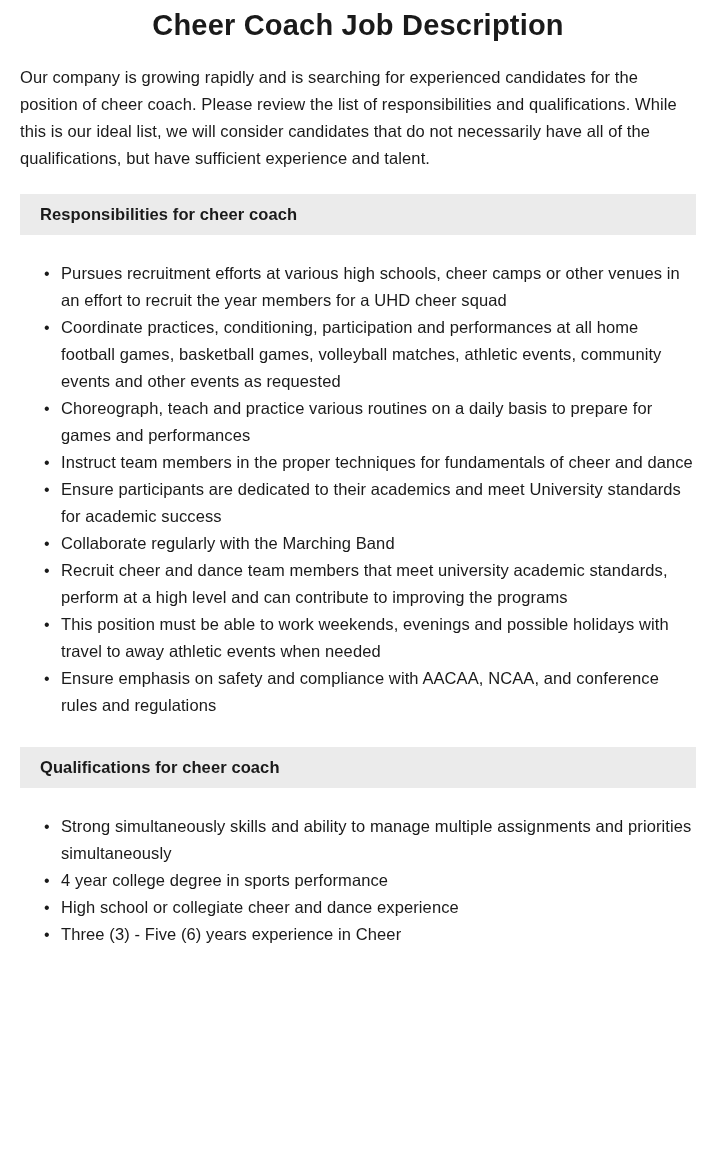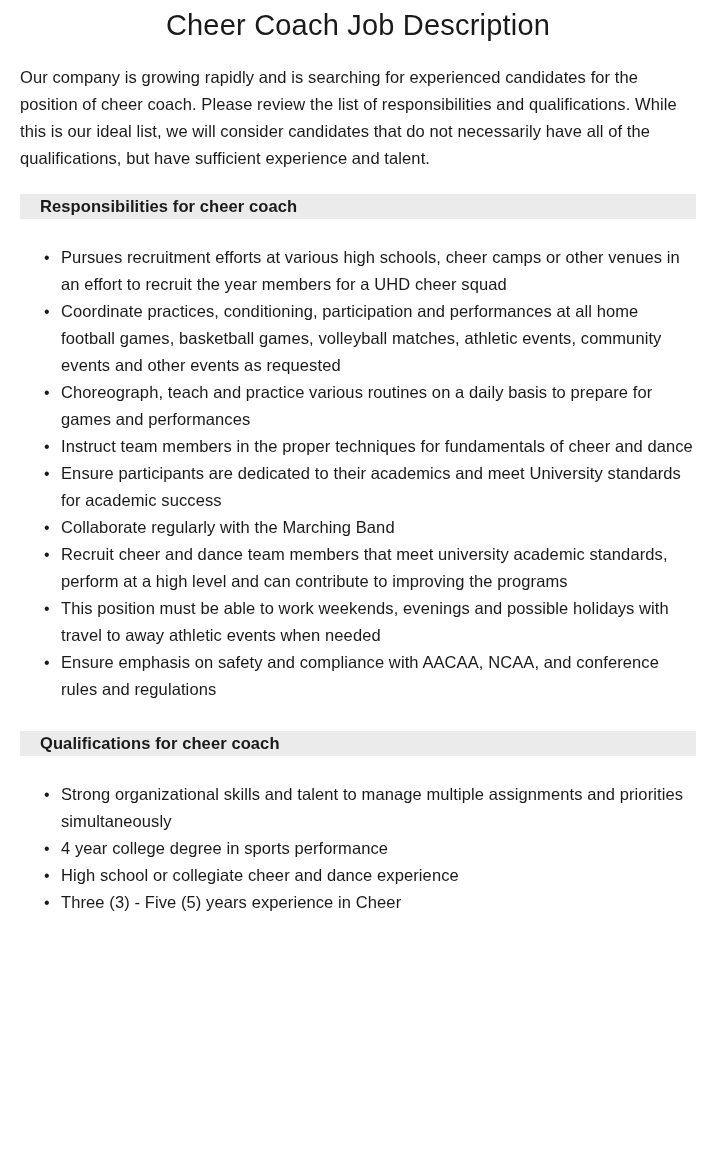--- a/index.html
+++ b/index.html
@@ -18,34 +18,34 @@
     font-family: "Liberation Sans", sans-serif;
     color: var(--text-color, #1a1a1a);
   }
   .page {
     padding: 4px 24px 40px 20px;
   }
   h1.doc-title {
     margin: 2px 0 20px 0;
     font-size: 29px;
     line-height: 38px;
-    font-weight: 400;
+    font-weight: 700;
     text-align: center;
     letter-spacing: 0.2px;
     color: var(--text-color, #1a1a1a);
   }
   p.intro {
     margin: 0 0 22px 0;
     font-size: 16.5px;
     line-height: 27px;
     letter-spacing: 0.1px;
   }
   .section-header {
     background: var(--section-header-bg, #ebebeb);
-    height: 25px;
+    height: 41px;
     display: flex;
     align-items: center;
     padding: 4px 20px;
     margin: 0;
   }
   h2.section-heading {
     margin: 0;
     font-size: 16.5px;
     font-weight: 700;
     letter-spacing: 0.1px;
@@ -99,20 +99,20 @@
           <li>This position must be able to work weekends, evenings and possible holidays with travel to away athletic events when needed</li>
           <li>Ensure emphasis on safety and compliance with AACAA, NCAA, and conference rules and regulations</li>
         </ul>
   </section>
 
   <section class="job-section">
     <div class="section-header">
       <h2 class="section-heading">Qualifications for cheer coach</h2>
     </div>
     <ul class="bullet-list">
-          <li>Strong organizational skills and talent to manage multiple assignments and priorities simultaneously</li>
+          <li>Strong simultaneously skills and ability to manage multiple assignments and priorities simultaneously</li>
           <li>4 year college degree in sports performance</li>
           <li>High school or collegiate cheer and dance experience</li>
-          <li>Three (3) - Five (5) years experience in Cheer</li>
+          <li>Three (3) - Five (6) years experience in Cheer</li>
         </ul>
   </section>
 </div>
 </main>
 
 </body></html>

